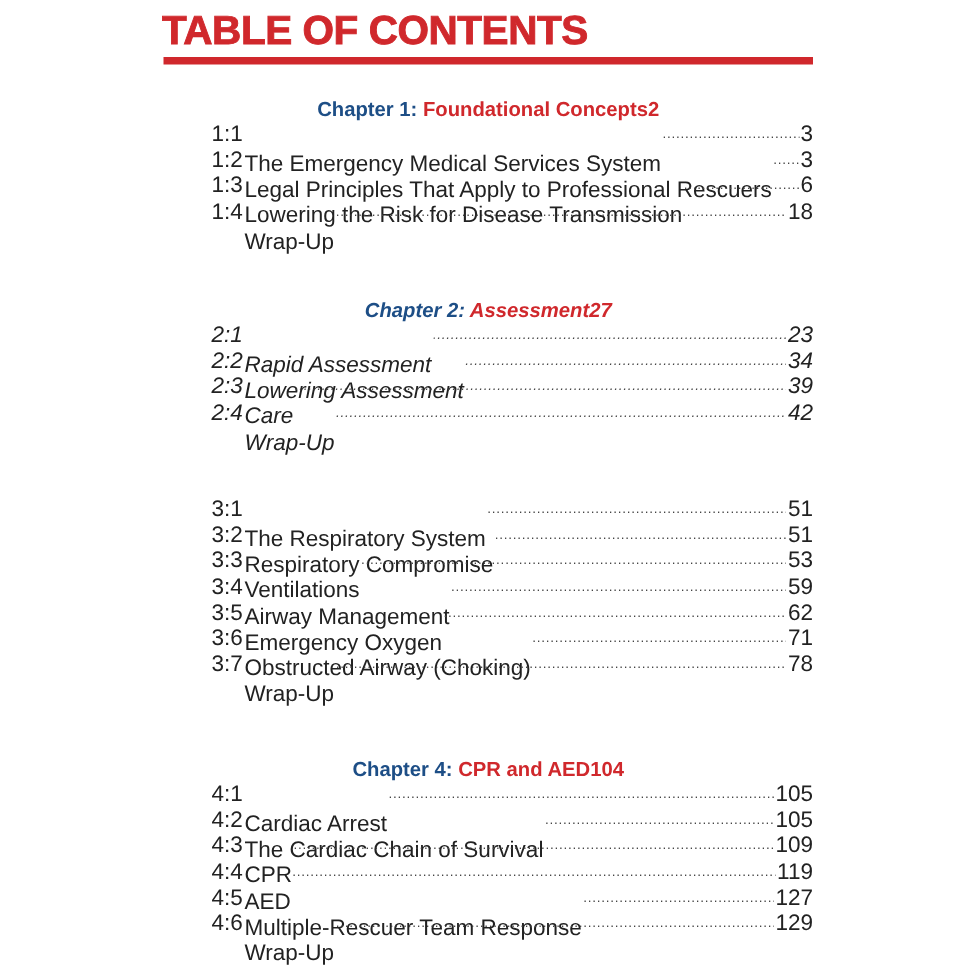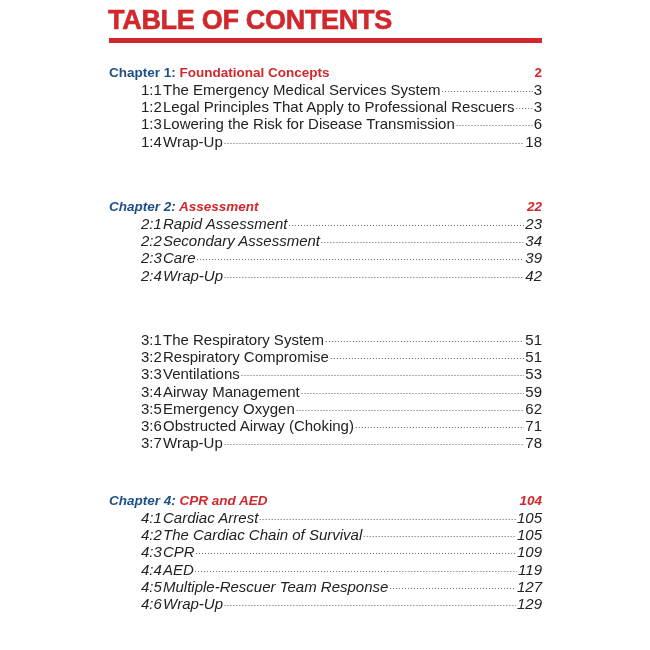--- a/index.html
+++ b/index.html
@@ -3,29 +3,29 @@
 <meta charset="utf-8">
 <style>
   html, body { margin: 0; padding: 0; background: #ffffff; }
   body { width: 650px; height: 650px; position: relative; overflow: hidden;
          font-family: "Liberation Sans", sans-serif; color: #222; }
   .title { position: absolute; left: 108px; top: 5px; font-size: 27px; font-weight: 900;
            color: #d0282c; letter-spacing: -0.3px; font-family: "Liberation Sans", sans-serif; text-align: right;
            -webkit-text-stroke: 0.6px #d0282c; }
   .rule { position: absolute; left: 109px; top: 38px; width: 433px; height: 5px; background: #d0282c; }
   .chapter { position: absolute; left: 109px; width: 433px; }
-  .ch-head { display: flex; justify-content: space-between; align-items: baseline;
+  .ch-head { display: flex; justify-content: center; align-items: baseline;
              font-size: 13.5px; font-weight: bold; height: 17px; line-height: 17px; }
   .ch-num { color: #1d4e86; }
   .ch-title { color: #d0282c; }
   .ch-page { color: #d0282c; }
   .sec { display: flex; align-items: flex-start; font-size: 15px; height: 17.2px; line-height: 17.2px;
          margin-left: 32px; color: #222; }
   .sec-num { width: 22px; flex: none; }
-  .sec-title { flex: none; white-space: nowrap; }
+  .sec-title { flex: none; white-space: nowrap; margin-top: 20px; }
   .leader { flex: 1; overflow: hidden; white-space: nowrap; margin: 0 1px; color: #444; font-size: 9px; letter-spacing: 0.5px; }
   .leader::after { content: "...................................................................................................................................................................................................................."; }
   .sec-page { flex: none; text-align: right; }
 </style>
 </head>
 <body>
 
 <div class="title">TABLE OF CONTENTS</div>
 <div class="rule"></div>
 
@@ -56,31 +56,31 @@
       <span class="sec-num">1:4</span>
       <span class="sec-title">Wrap-Up</span>
       <span class="leader"></span>
       <span class="sec-page">18</span>
     </div>
 </div>
 
 <div class="chapter" style="top:198px;font-style:italic;">
   <div class="ch-head">
     <span><span class="ch-num">Chapter 2:</span> <span class="ch-title">Assessment</span></span>
-    <span class="ch-page">22</span>
+    <span class="ch-page">27</span>
   </div>
   <div class="sec">
       <span class="sec-num">2:1</span>
       <span class="sec-title">Rapid Assessment</span>
       <span class="leader"></span>
       <span class="sec-page">23</span>
     </div>
   <div class="sec">
       <span class="sec-num">2:2</span>
-      <span class="sec-title">Secondary Assessment</span>
+      <span class="sec-title">Lowering Assessment</span>
       <span class="leader"></span>
       <span class="sec-page">34</span>
     </div>
   <div class="sec">
       <span class="sec-num">2:3</span>
       <span class="sec-title">Care</span>
       <span class="leader"></span>
       <span class="sec-page">39</span>
     </div>
   <div class="sec">
@@ -129,21 +129,21 @@
       <span class="sec-page">71</span>
     </div>
   <div class="sec">
       <span class="sec-num">3:7</span>
       <span class="sec-title">Wrap-Up</span>
       <span class="leader"></span>
       <span class="sec-page">78</span>
     </div>
 </div>
 
-<div class="chapter" style="top:492px;font-style:italic;">
+<div class="chapter" style="top:504px;">
   <div class="ch-head">
     <span><span class="ch-num">Chapter 4:</span> <span class="ch-title">CPR and AED</span></span>
     <span class="ch-page">104</span>
   </div>
   <div class="sec">
       <span class="sec-num">4:1</span>
       <span class="sec-title">Cardiac Arrest</span>
       <span class="leader"></span>
       <span class="sec-page">105</span>
     </div>

